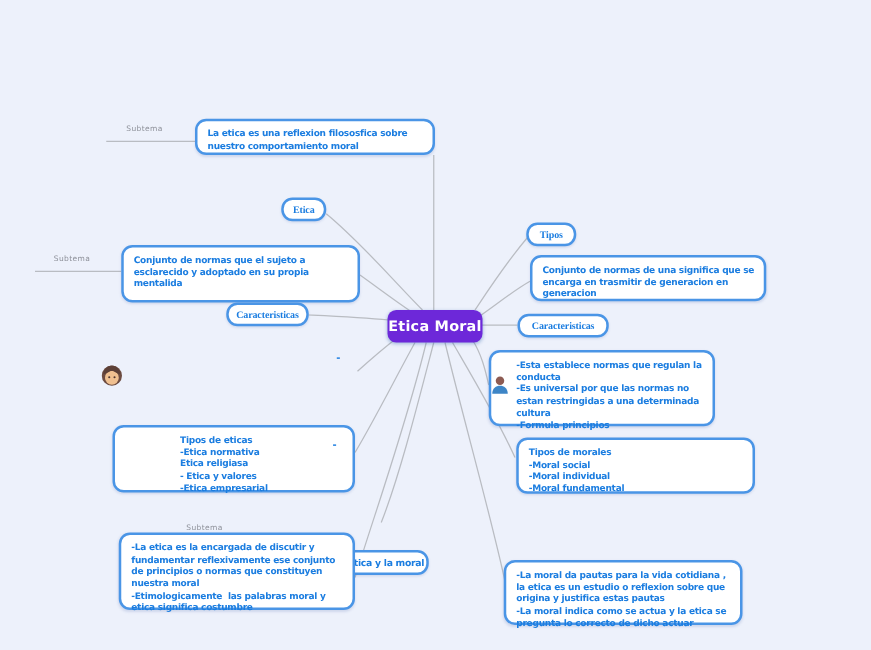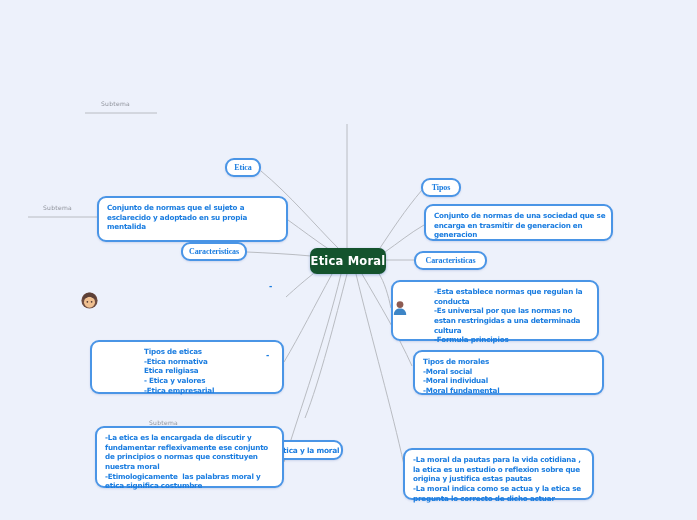--- a/index.html
+++ b/index.html
@@ -21,21 +21,21 @@
   .pad-avatar{padding-left:20px;}
   .small-node{
     display:flex;align-items:center;justify-content:center;text-align:center;
     font-size:8px;letter-spacing:-0.1px;font-family:Liberation Serif, serif;
   }
   .mid-node{
     display:flex;align-items:center;justify-content:center;text-align:center;
     font-size:7.4px;letter-spacing:-0.2px;white-space:nowrap;
   }
   .center-node{
-    position:absolute;background:#14532d;border-radius:7px;color:#ffffff;
+    position:absolute;background:#6d28d9;border-radius:7px;color:#ffffff;
     font-weight:bold;font-size:11.5px;display:flex;align-items:center;justify-content:center;
     box-sizing:border-box;box-shadow:0 1px 3px rgba(25,80,160,0.35);letter-spacing:0.2px;
   }
   .subtema{
     position:absolute;color:#8d9099;font-size:6px;letter-spacing:0.3px;font-weight:normal;
   }
   .avatar{position:absolute;width:17px;height:17px;}
   .dash{position:absolute;color:#1b7de0;font-weight:bold;font-size:8px;line-height:8px;}
 </style>
 </head>
@@ -65,53 +65,57 @@
     <line x1="28" y1="217" x2="97" y2="217"></line>
     <line x1="140" y1="432" x2="205" y2="432"></line>
   </svg>
 
   <span class="subtema" style="left:101px;top:100px;">Subtema</span>
   <span class="subtema" style="left:43px;top:204px;">Subtema</span>
   <span class="subtema" style="left:149px;top:419px;">Subtema</span>
 
   <div class="center-node" style="left:310px;top:248px;width:76px;height:26px;">Etica Moral</div>
 
+  <div class="node" style="left:156px;top:95px;width:192px;height:29px;">
+    <span class="body-text">La etica es una reflexion filososfica sobre
+nuestro comportamiento moral</span>
+  </div>
 
   <div class="node small-node" style="left:225px;top:158px;width:36px;height:19px;">Etica</div>
 
   <div class="node" style="left:97px;top:196px;width:191px;height:46px;">
     <span class="body-text">Conjunto de normas que el sujeto a
 esclarecido y adoptado en su propia
 mentalida</span>
   </div>
 
   <div class="node small-node" style="left:181px;top:242px;width:66px;height:19px;">Caracteristicas</div>
 
   <div class="node small-node" style="left:421px;top:178px;width:40px;height:19px;">Tipos</div>
 
   <div class="node" style="left:424px;top:204px;width:189px;height:37px;">
-    <span class="body-text">Conjunto de normas de una sociedad que se
+    <span class="body-text">Conjunto de normas de una significa que se
 encarga en trasmitir de generacion en
 generacion</span>
   </div>
 
   <div class="node small-node" style="left:414px;top:251px;width:73px;height:19px;">Caracteristicas</div>
 
   <span class="avatar" style="left:81px;top:292px;">
     <svg width="17" height="17" viewBox="0 0 16 16">
       <circle cx="8" cy="8" r="7.6" fill="#6d4c41"></circle>
       <circle cx="8" cy="9.6" r="5.2" fill="#f0c090"></circle>
       <path d="M1.5 7 C2 2.5 5 0.6 8 0.6 C11 0.6 14 2.5 14.5 7 C11 6 10 4.5 8 4.5 C6 4.5 5 6 1.5 7 Z" fill="#5d4037"></path>
       <circle cx="6" cy="9.2" r="0.8" fill="#4e342e"></circle>
       <circle cx="10" cy="9.2" r="0.8" fill="#4e342e"></circle>
     </svg>
   </span>
   <span class="dash" style="left:269px;top:283px;">-</span>
 
-  <div class="node" style="left:391px;top:280px;width:208px;height:61px;padding-left:21px;">
+  <div class="node" style="left:391px;top:280px;width:181px;height:61px;">
     <span class="body-text pad-avatar">-Esta establece normas que regulan la
 conducta
 -Es universal por que las normas no
 estan restringidas a una determinada
 cultura
 -Formula principios</span>
   </div>
   <span class="avatar" style="left:392px;top:300px;">
     <svg width="16" height="16" viewBox="0 0 16 16">
       <circle cx="8" cy="4.6" r="3.4" fill="#8d5b52"></circle>

